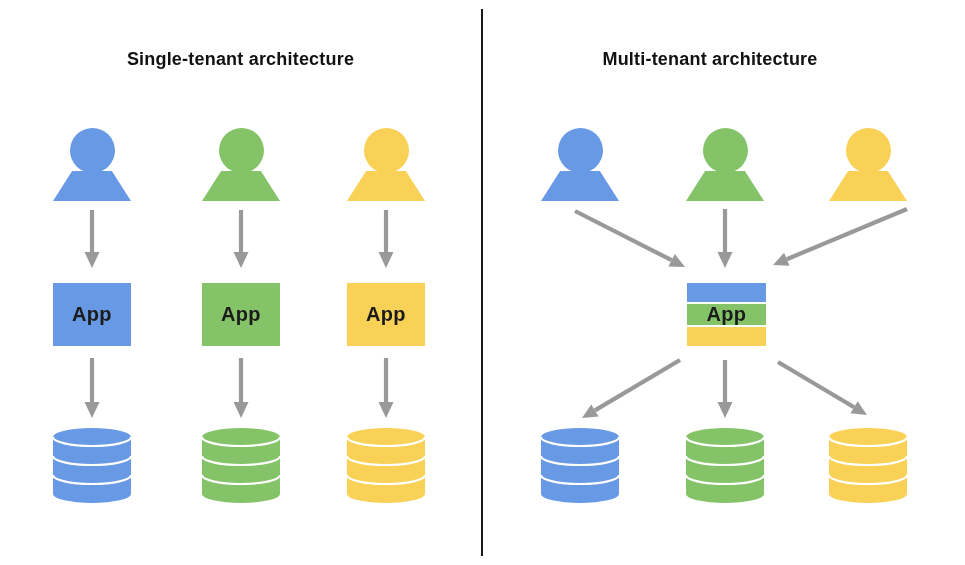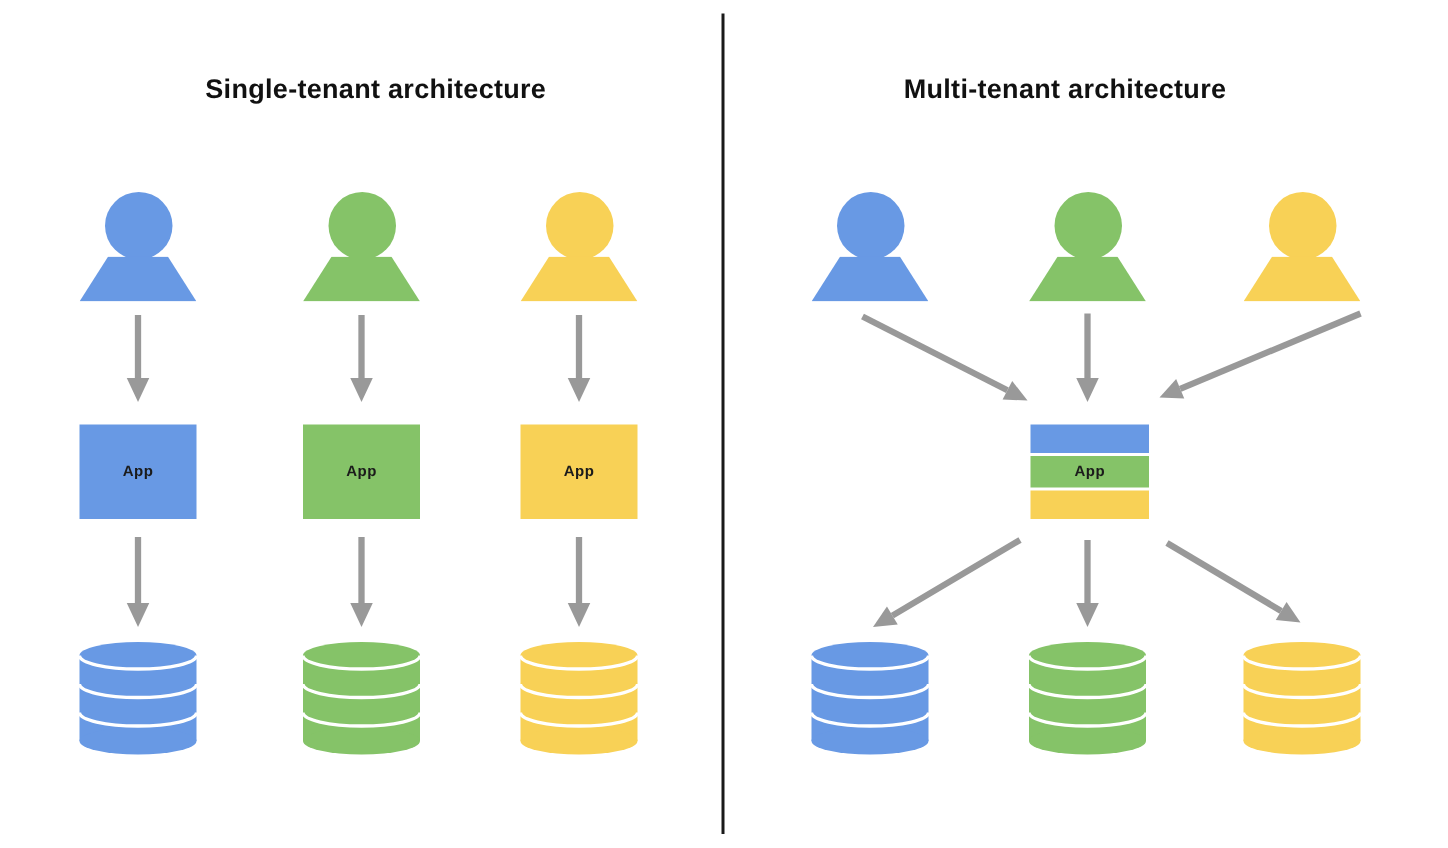--- a/index.html
+++ b/index.html
@@ -19,21 +19,21 @@
   }
   .panel-title {
     position: absolute;
     top: 49px;
     font-size: 18px;
     font-weight: 700;
     color: #111;
     text-align: center;
     letter-spacing: 0.2px;
   }
-  .title-left  { left: 10px;     width: 481px; }
+  .title-left  { left: 0;     width: 481px; }
   .title-right { left: 483px; width: 454px; }
 
   
   .person { position: absolute; top: 128px; width: 78px; height: 73px; }
   .person .head {
     position: absolute; top: 0; left: 50%;
     width: 45px; height: 45px;
     margin-left: -22.5px;
     border-radius: 50%;
   }
@@ -44,21 +44,21 @@
     clip-path: polygon(24.5% 0, 75.5% 0, 100% 100%, 0 100%);
   }
 
   
   .app-box {
     position: absolute; top: 283px;
     width: 78px; height: 63px;
     display: flex; align-items: center; justify-content: center;
   }
   .app-label {
-    font-size: 10px;
+    font-size: 20px;
     font-weight: 700;
     color: var(--app_text, #1b1b1b);
     letter-spacing: 0.3px;
   }
   .app-shared {
     position: absolute; top: 283px; left: 687px;
     width: 79px; height: 63px;
   }
   .app-shared .stripe { position: absolute; left: 0; width: 100%; }
   .stripe-top    { top: 0;    height: 19px; }

